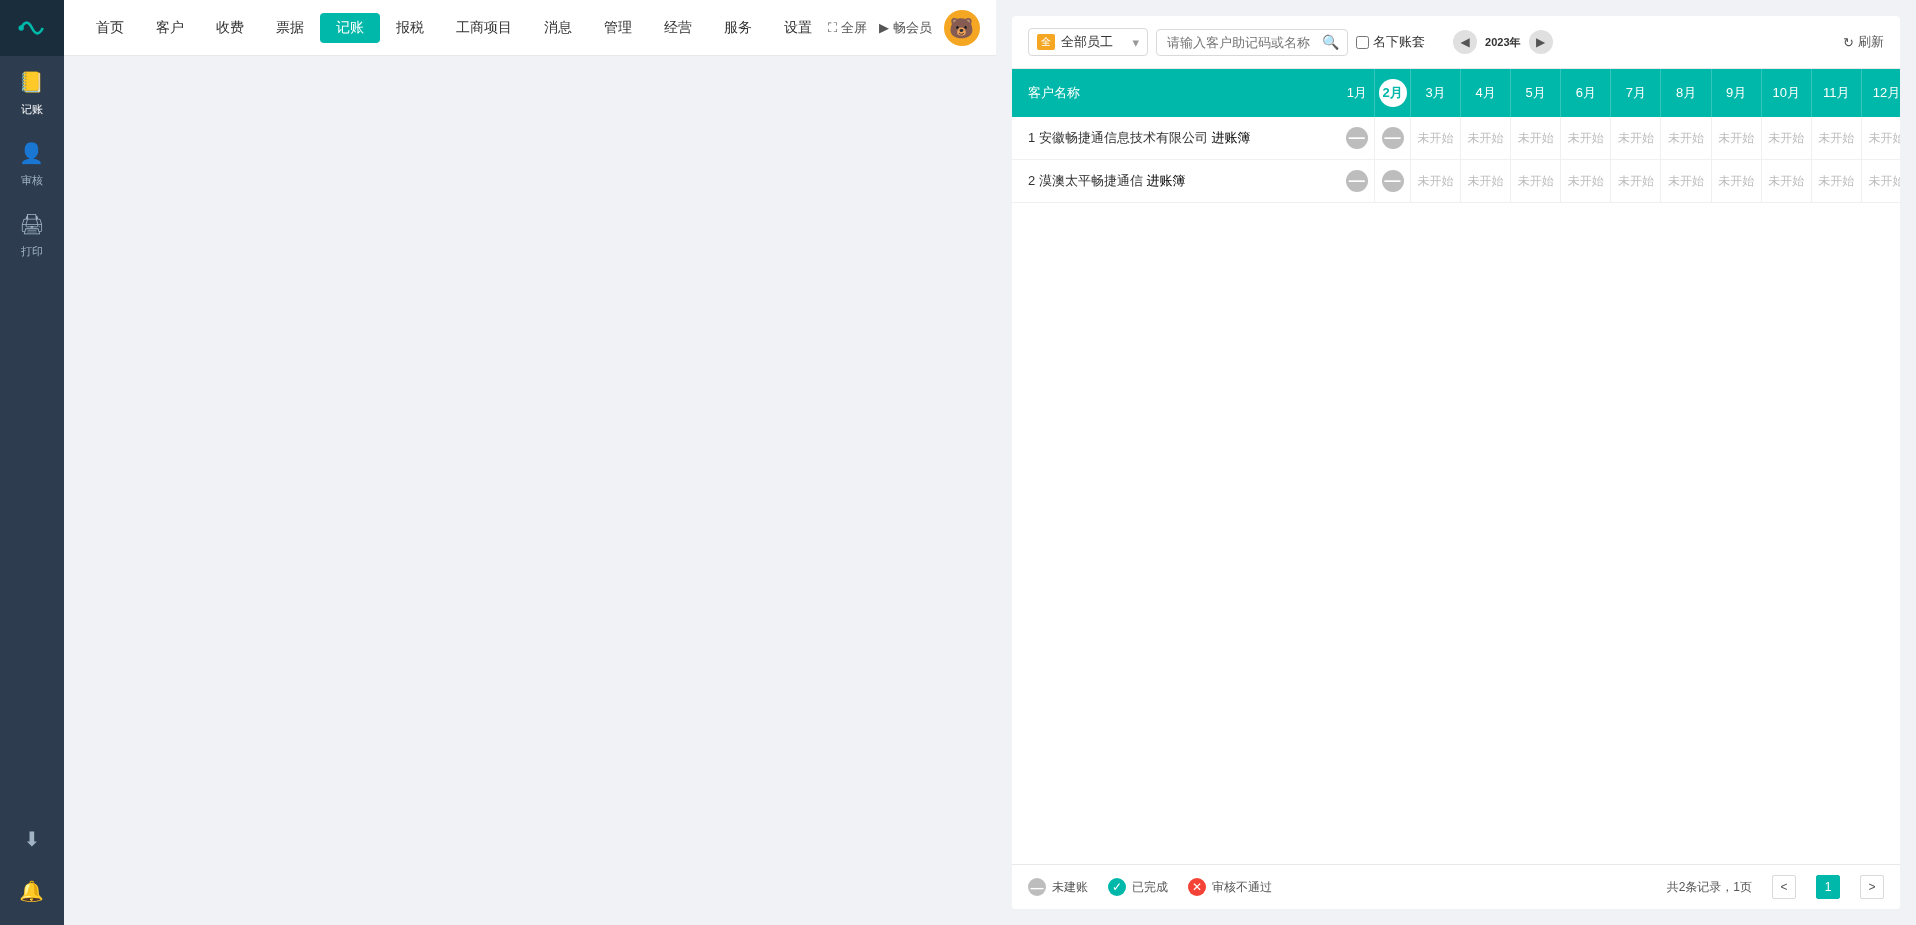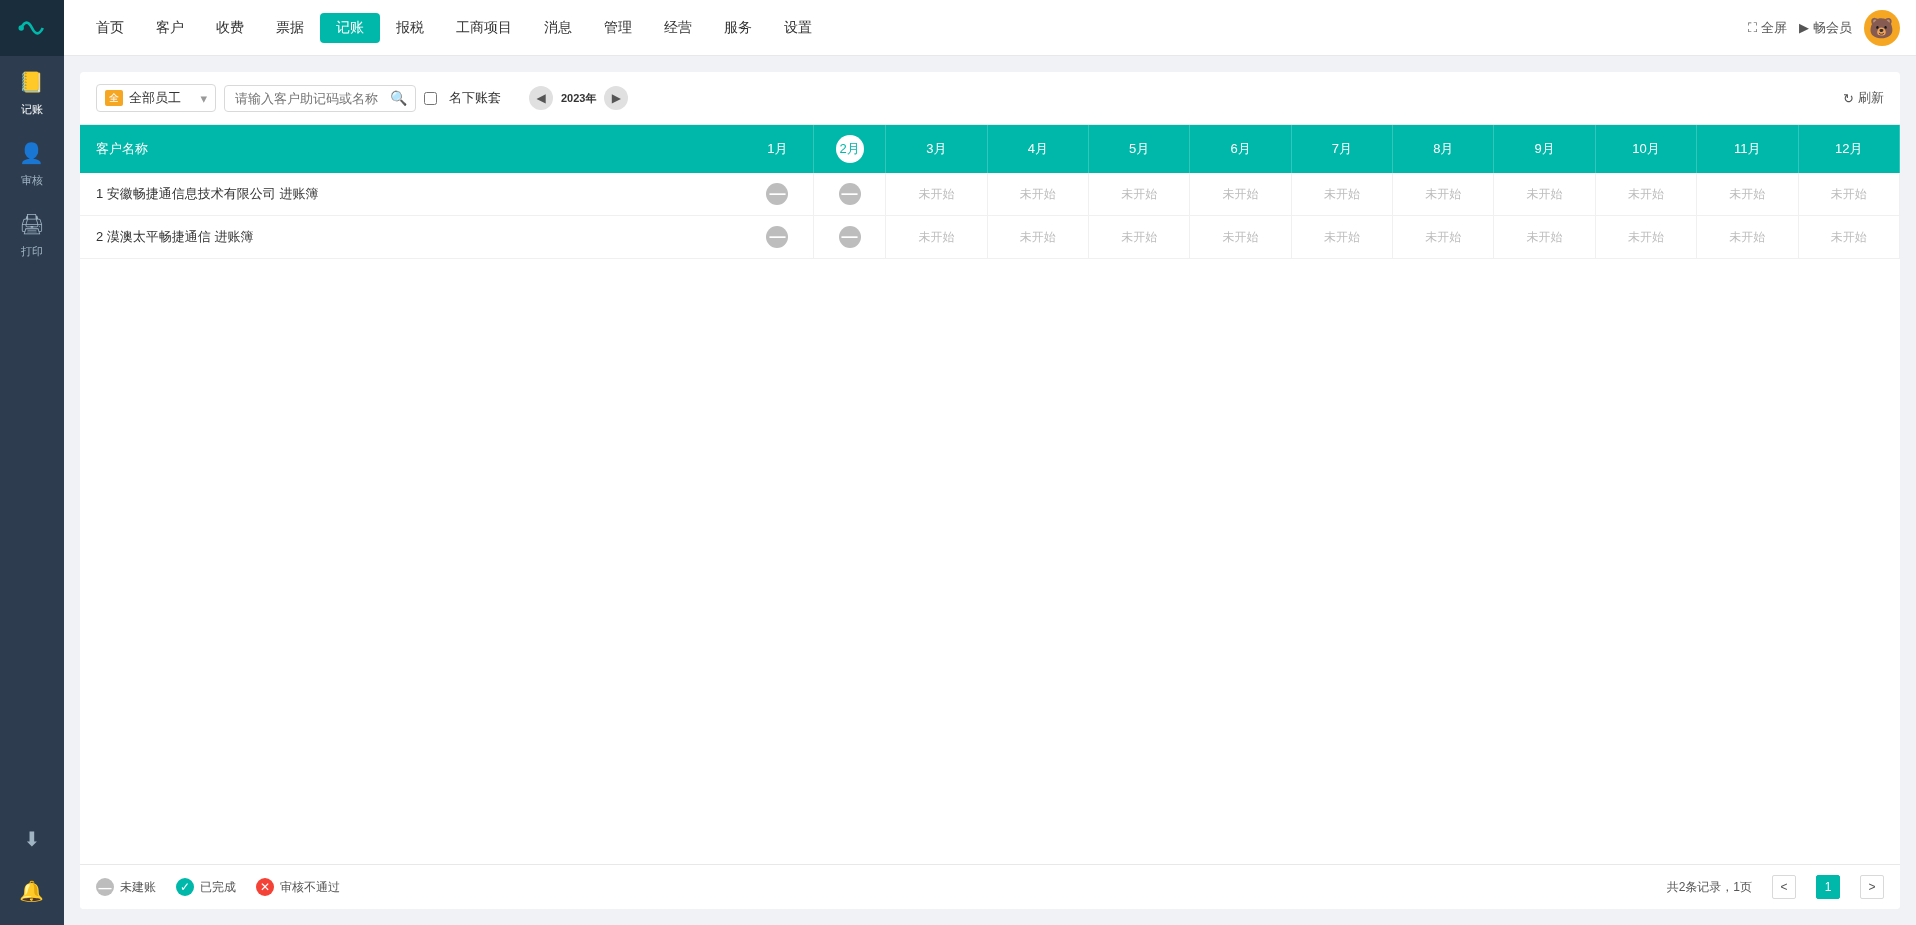--- a/index.html
+++ b/index.html
@@ -47,21 +47,20 @@
       flex-direction: column;
       align-items: center;
       gap: 0;
       padding-bottom: 8px;
     }
 
     
     .main {
       flex: 1;
       display: flex;
-      flex-direction: column;
       overflow: hidden;
     }
 
     
     .topnav {
       height: 56px;
       background: #fff;
       display: flex;
       align-items: center;
       padding: 0 16px;
@@ -154,21 +153,21 @@
       width: 192px;
       outline: none;
       position: relative;
     }
     .search-wrap { position: relative; display: inline-block; }
     .search-wrap .search-btn {
       position: absolute; right: 8px; top: 50%; transform: translateY(-50%);
       background: none; border: none; cursor: pointer; color: #999; font-size: 14px;
     }
     .checkbox-label {
-      display: flex; align-items: center; gap: 12px; cursor: pointer; color: #333; font-size: 13px;
+      display: flex; align-items: center; gap: 4px; cursor: pointer; color: #333; font-size: 13px;
     }
     .year-nav {
       display: flex; align-items: center; gap: 8px; margin-left: 20px; color: #333;
     }
     .year-nav .nav-btn {
       width: 24px; height: 24px; border-radius: 50%; background: #e0e0e0;
       display: flex; align-items: center; justify-content: center; cursor: pointer; border: none; font-size: 12px; color: #555;
     }
     .year-text { font-size: 11px; font-weight: 700; }
     .refresh-btn {
@@ -194,34 +193,34 @@
       padding: 15px 6px;
       text-align: center;
       font-weight: 500;
       font-size: 13px;
       white-space: nowrap;
       border-right: 1px solid rgba(255,255,255,0.2);
     }
     thead th:first-child { text-align: left; padding-left: 16px; border-right: none; min-width: 320px; }
     .month-circle {
       display: inline-flex; align-items: center; justify-content: center;
-      width: 28px; height: 28px; border-radius: 50%; background: #fff; color: #00b8a9; font-weight: normal;
+      width: 28px; height: 28px; border-radius: 50%; background: #fff; color: #00b8a9; font-weight: bold;
     }
     tbody tr {
       border-bottom: 1px solid #f0f0f0;
     }
     tbody td {
       padding: 10px 6px;
       text-align: center;
       font-size: 13px;
       color: #666;
       border-right: 1px solid #f0f0f0;
     }
     tbody td:first-child { text-align: left; padding-left: 16px; border-right: none; color: #333; }
-    .link { color: #404040; cursor: pointer; text-decoration: none; }
+    .link { color: #000000; cursor: pointer; text-decoration: none; }
     .status-dash {
       display: inline-flex; align-items: center; justify-content: center;
       width: 22px; height: 22px; border-radius: 50%; background: #bdbdbd; color: #fff; font-size: 16px; font-weight: bold;
     }
     .not-started { color: #bdbdbd; font-size: 12px; }
 
     
     .footer {
       display: flex;
       align-items: center;

